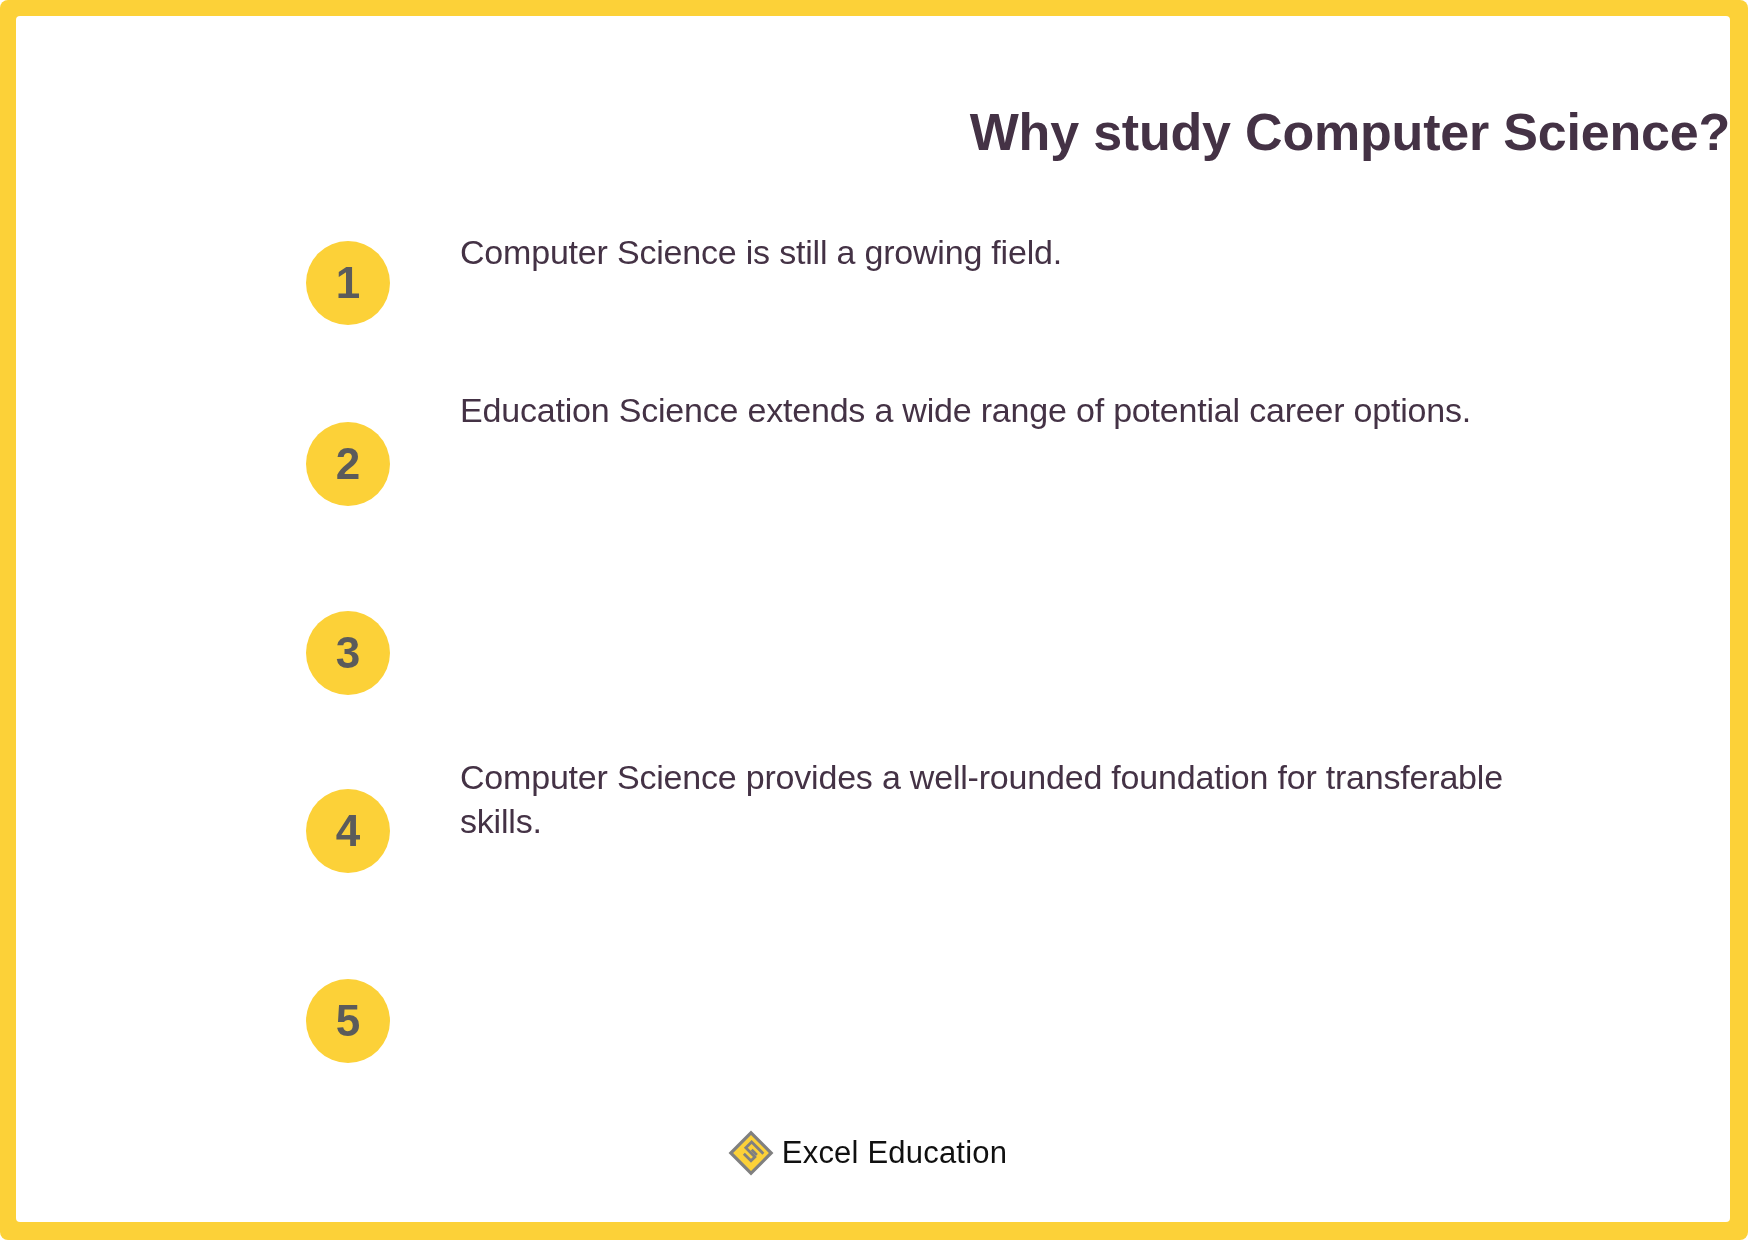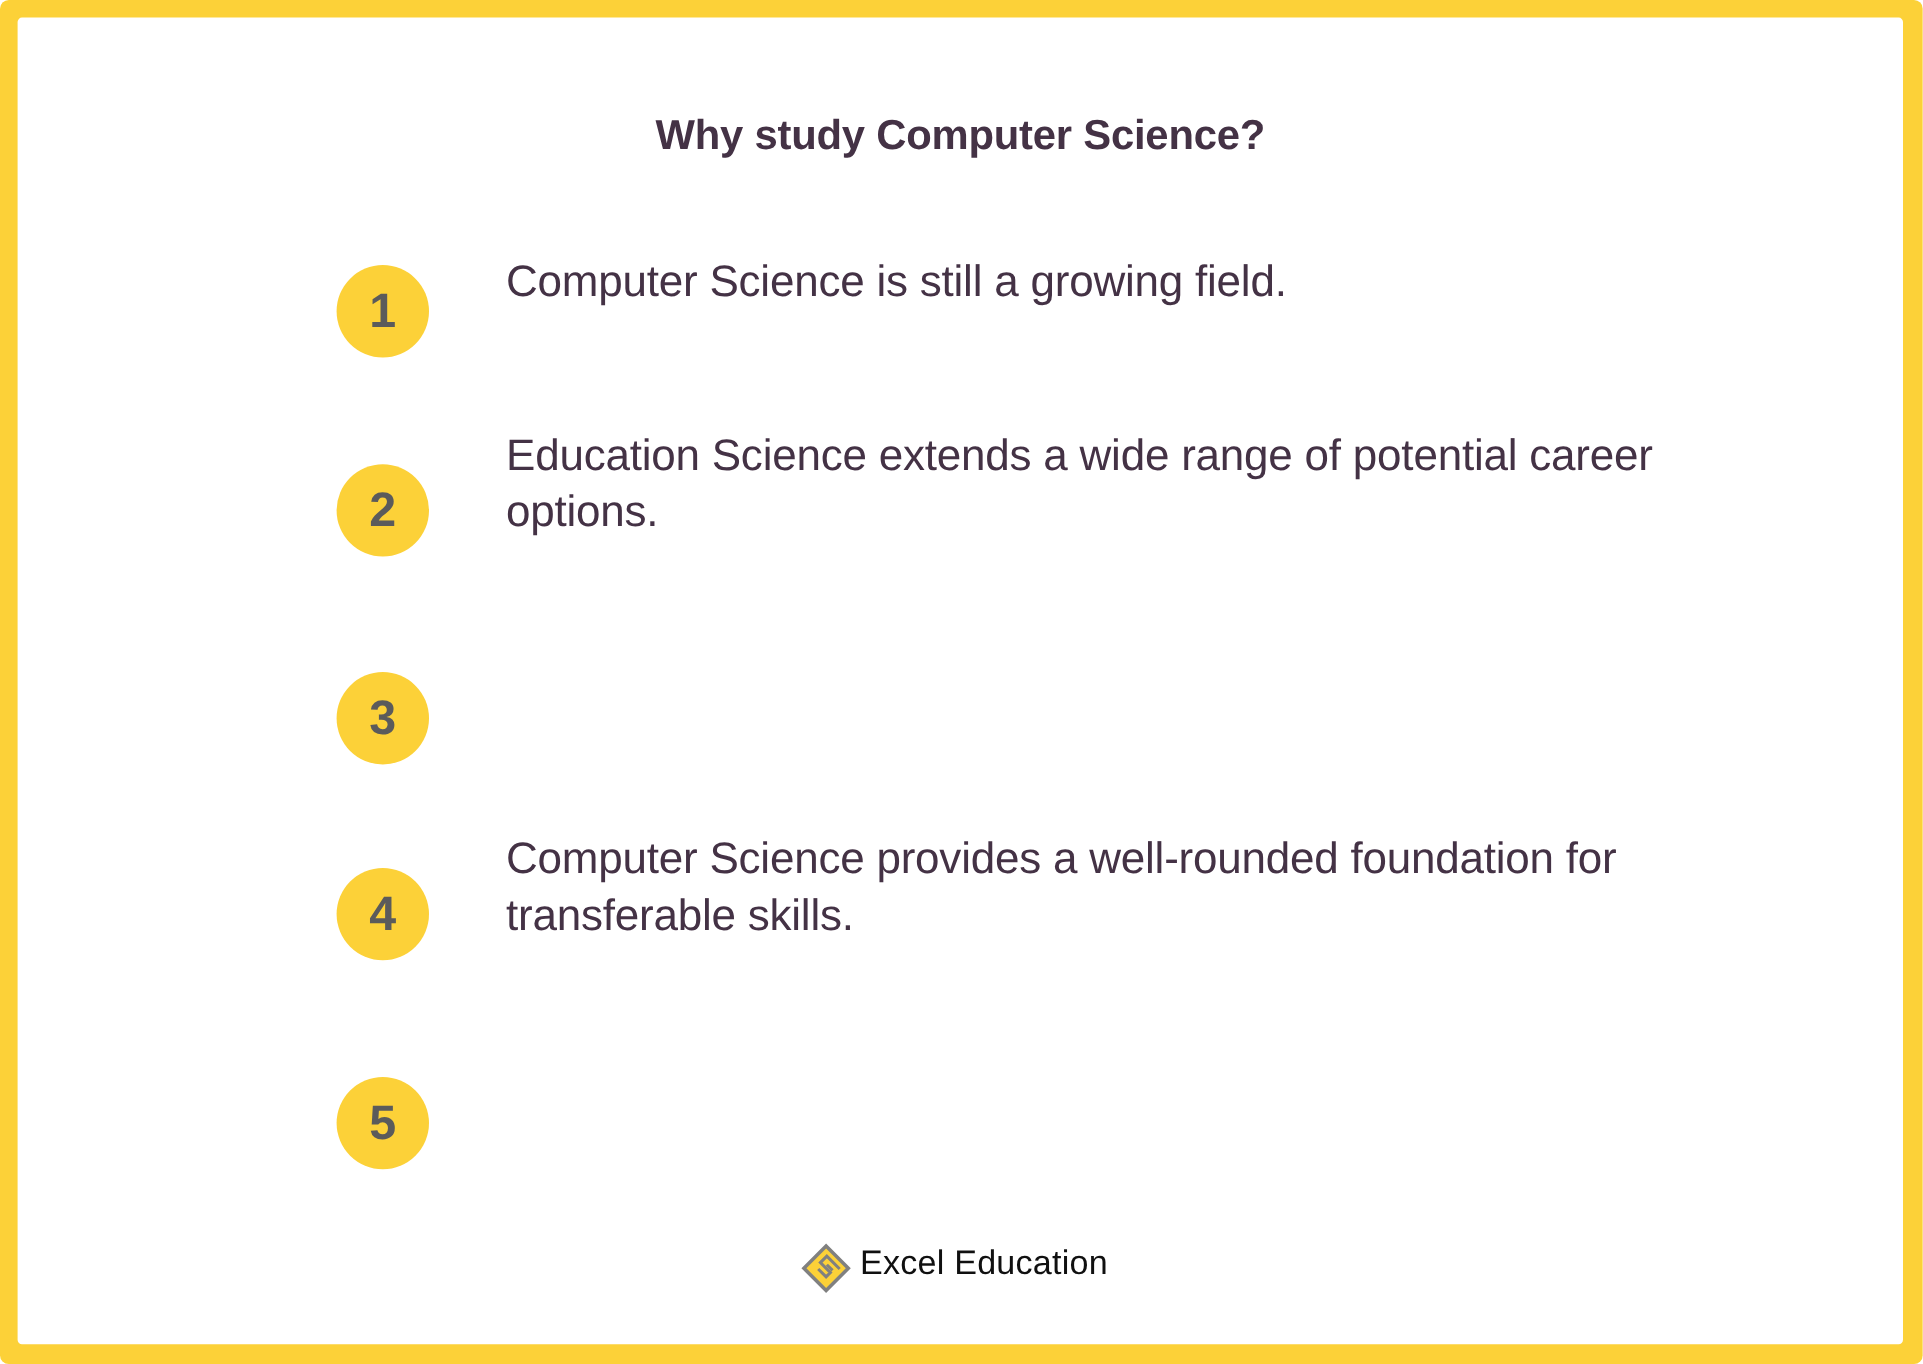--- a/index.html
+++ b/index.html
@@ -33,22 +33,22 @@
     border-radius: 4px;
     overflow: hidden;
   }
 
   
   .title {
     position: absolute;
     left: 0;
     right: 0;
     top: 86px;
-    text-align: center;
-    font-size: 38px;
+    text-align: right;
+    font-size: 52px;
     font-weight: bold;
     letter-spacing: -0.2px;
     color: #443245;
     font-family: "Liberation Sans", sans-serif;
   }
 
   
   .reasons {
     position: absolute;
     left: 290px;
@@ -87,35 +87,36 @@
   .reason-1 .badge { margin-top: 20px; }
   .reason-2 .badge { margin-top: 43px; }
   .reason-3 .badge { margin-top: 20px; }
   .reason-4 .badge { margin-top: 43px; }
   .reason-5 .badge { margin-top: 20px; }
 
   .reason-text {
     flex: 1 1 auto;
     margin-left: 70px;
     margin-top: 10px;
-    font-size: 40px;
+    font-size: 34px;
     line-height: 1.28;
     color: #443245;
     letter-spacing: -0.2px;
     font-family: "Liberation Sans", sans-serif;
     max-width: 1110px;
   }
 
   
   .footer {
     position: absolute;
     left: 0;
     right: 11px;
     bottom: 46px;
     display: flex;
+    align-items: center;
     justify-content: center;
     gap: 8px;
     margin-top: 24px;
   }
   .logo-mark {
     width: 46px;
     height: 46px;
     display: block;
   }
   .logo-text {

